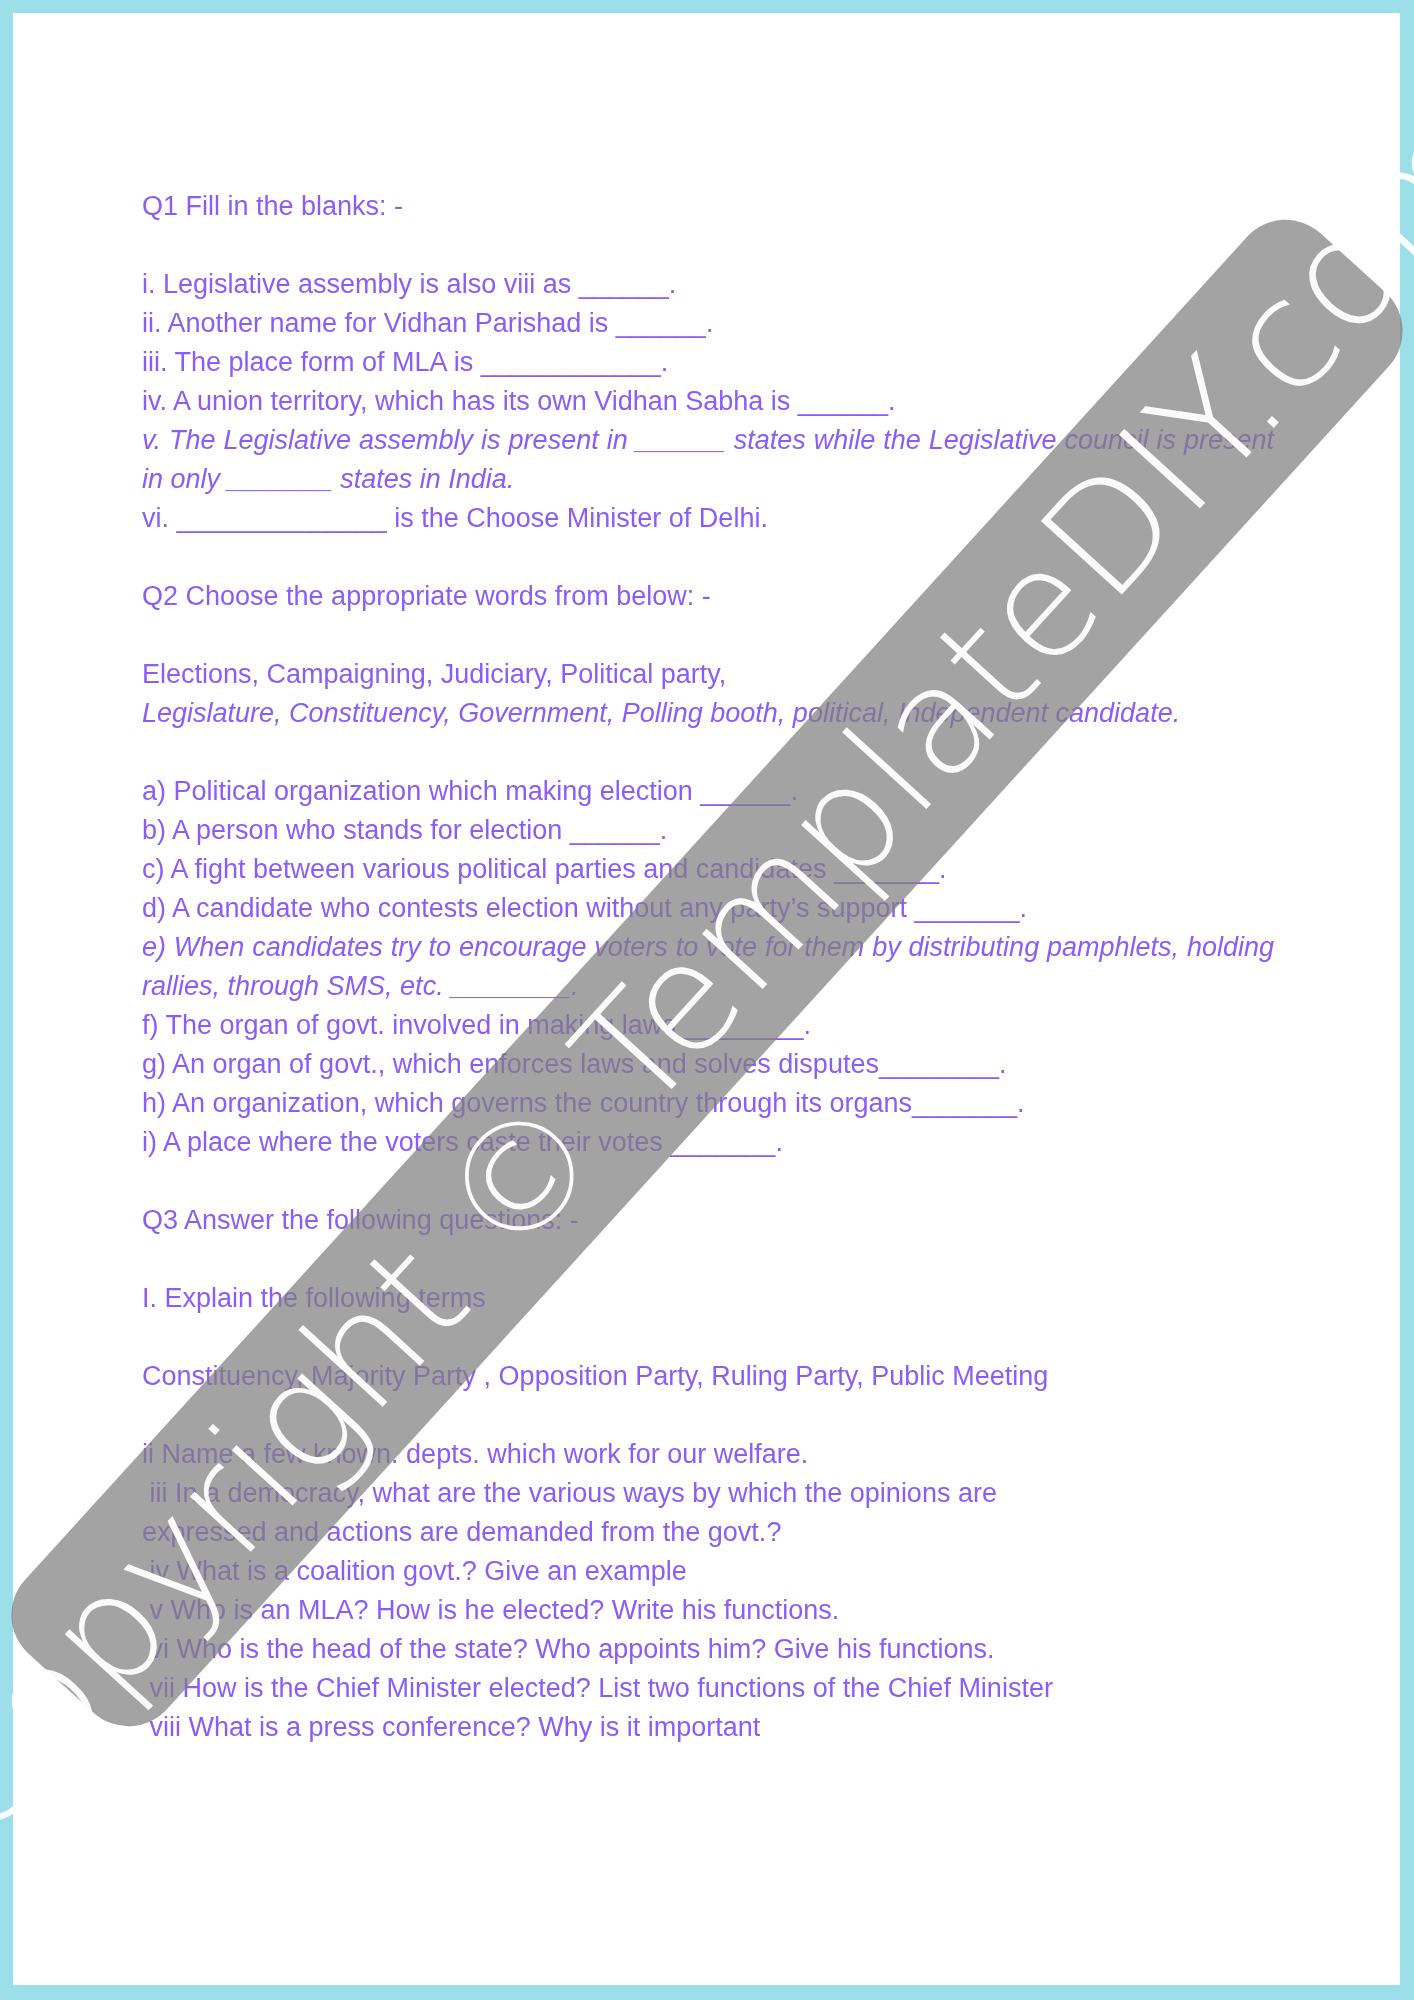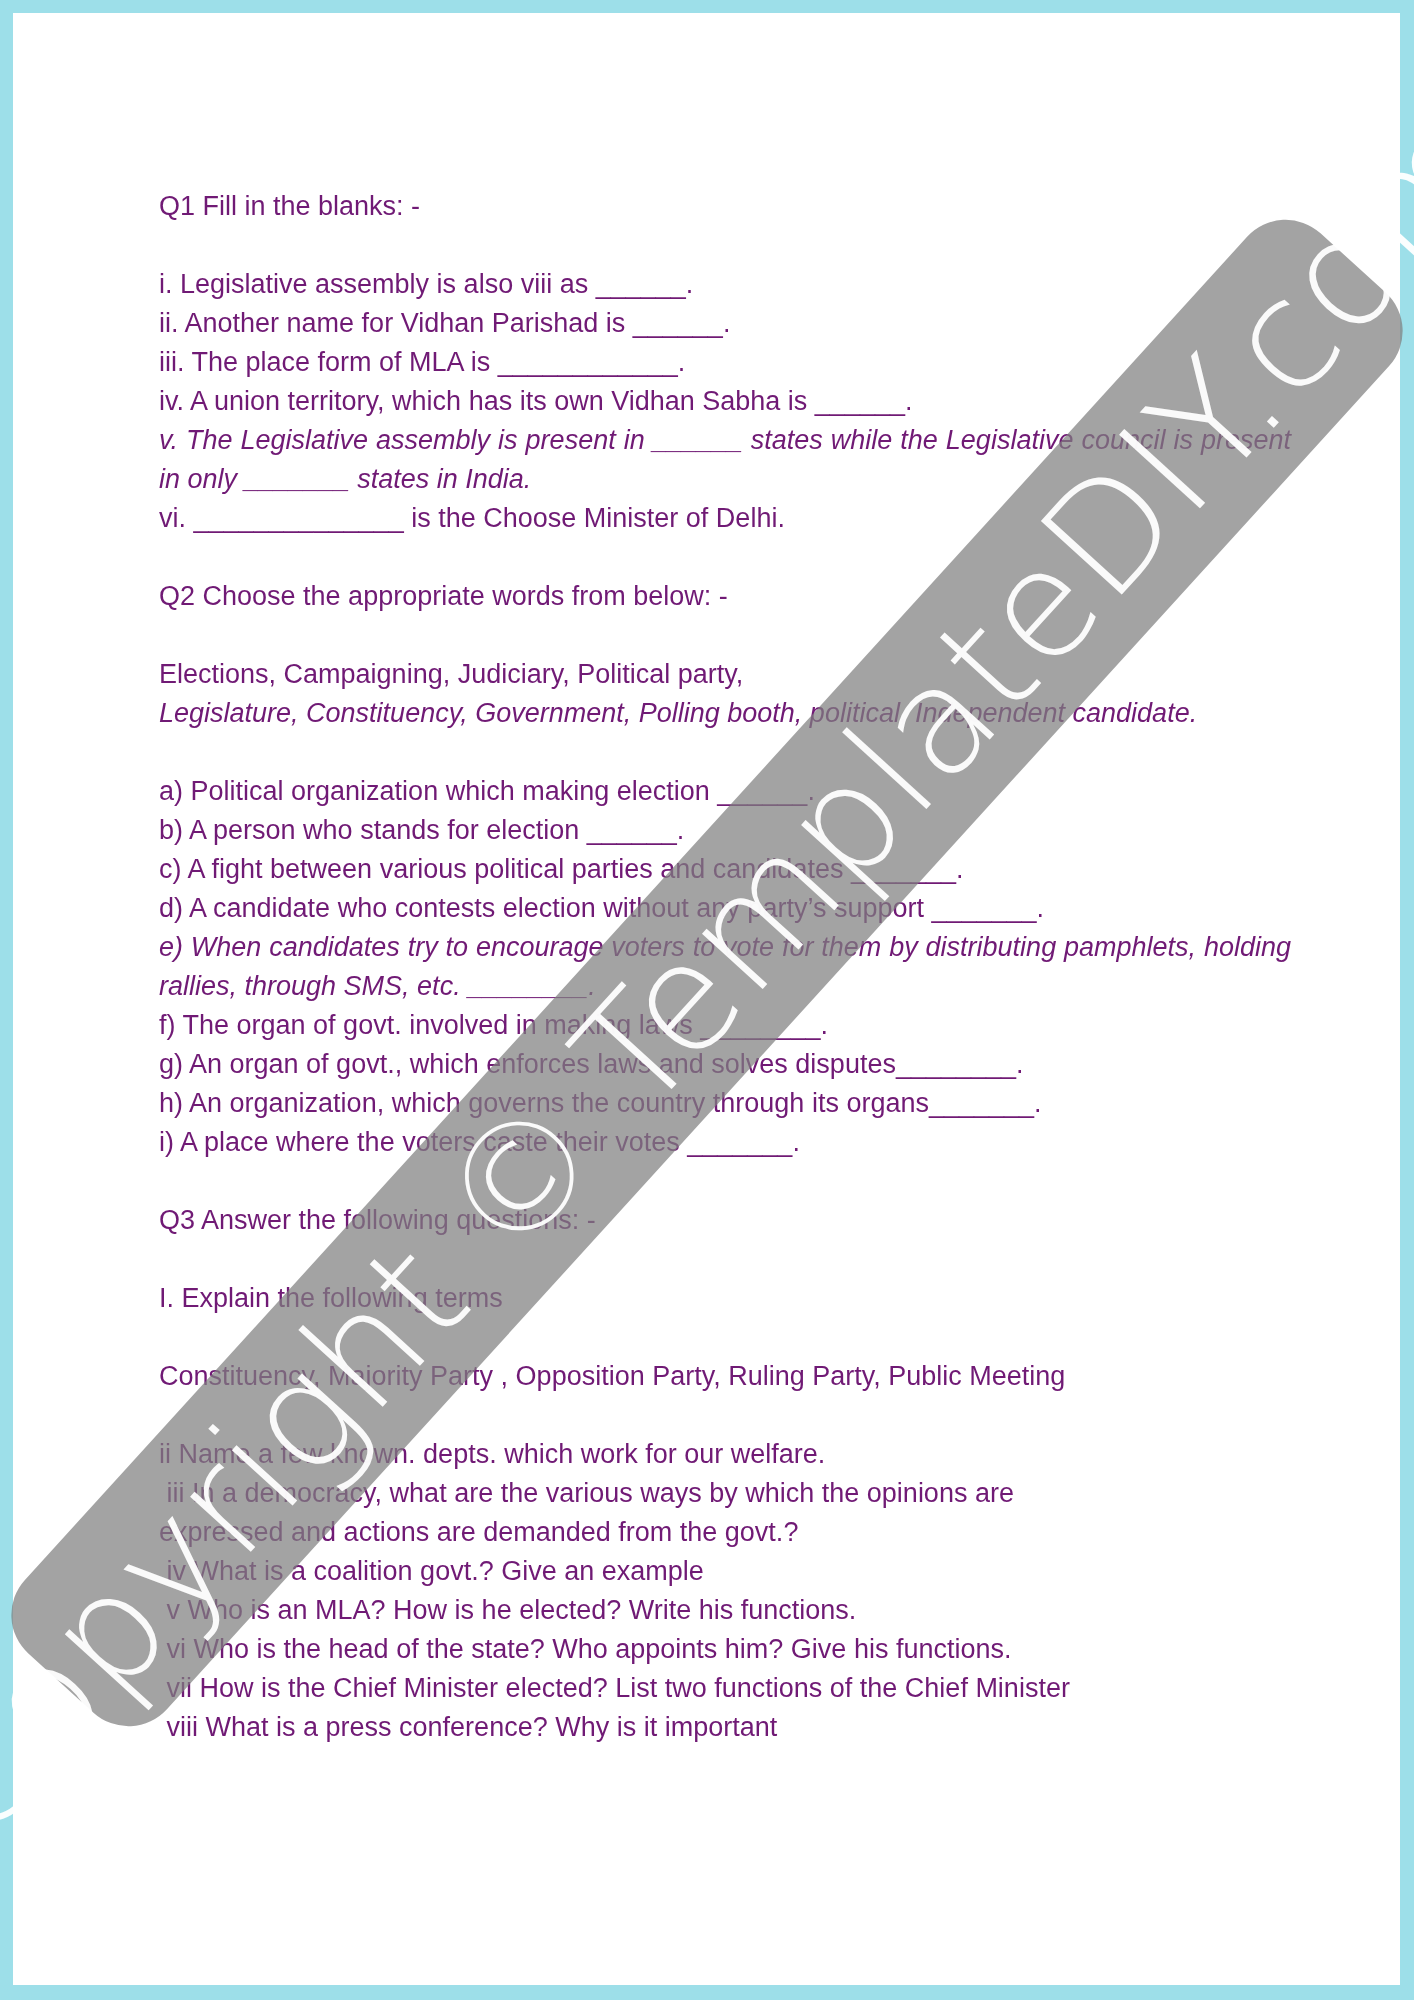--- a/index.html
+++ b/index.html
@@ -11,25 +11,25 @@
       font-family: "Liberation Sans", "DejaVu Sans", sans-serif;
     }
     .page {
       position: absolute;
       left: 13px; top: 13px;
       width: 1387px; height: 1972px;
       background: #ffffff;
     }
     .content {
       position: absolute;
-      left: 146px; top: 174px;
+      left: 129px; top: 174px;
       width: 1132px;
       font-size: 27px;
       line-height: 39px;
-      color: #701a75;
+      color: #8b5cf6;
     }
     .content p { margin: 0; }
     .gap { height: 39px; }
     .justify { text-align: justify; text-align-last: left; font-style: italic; }
     .watermark {
       position: absolute;
       left: 707px; top: 973px;
       width: 1920px; height: 192px;
       margin-left: -960px; margin-top: -96px;
       transform: rotate(-47.7deg);

